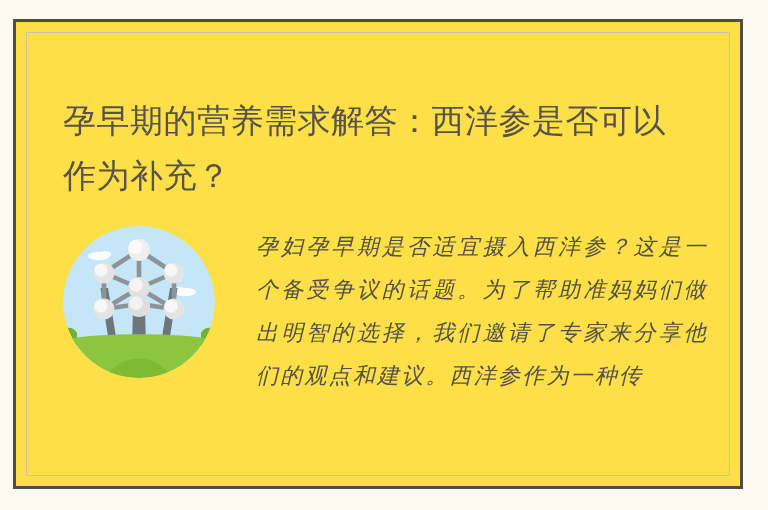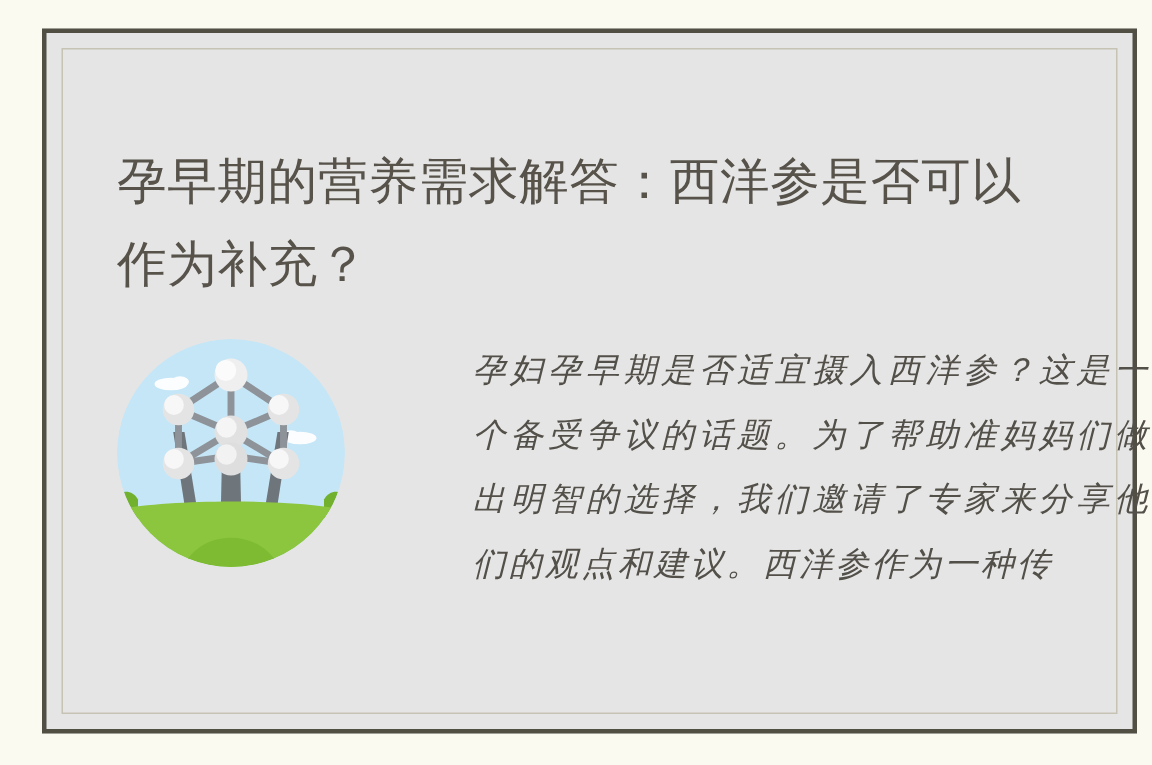--- a/index.html
+++ b/index.html
@@ -18,27 +18,27 @@
     position: absolute;
     left: 0; top: 0;
     width: 768px;
     height: 510px;
     background: #fbfaf1;
   }
 
   
   .frame-outer {
     position: absolute;
-    left: 28px;
+    left: 13px;
     top: 19px;
     width: 730px;
     height: 470px;
     border: 3px solid #514f44;
     box-sizing: border-box;
-    background: #e5e5e5;
+    background: #fde047;
     padding-left: 13px;
   }
   .frame-inner {
     position: absolute;
     left: 10px;
     top: 10px;
     right: 10px;
     bottom: 10px;
     border: 1px solid #c6c3b4;
     box-sizing: border-box;
@@ -94,21 +94,20 @@
     left: 193px;
     top: 0px;
     width: 452px;
     font-family: "Liberation Serif", "DejaVu Serif", serif;
     font-size: 22px;
     line-height: 43px;
     color: #53504a;
     letter-spacing: 2.2px;
     text-align: justify;
     font-style: italic;
-    margin-left: 44px;
   }
 </style>
 </head>
 <body>
 
 <div class="page">
 
   <div class="frame-outer">
     <div class="frame-inner">
 

